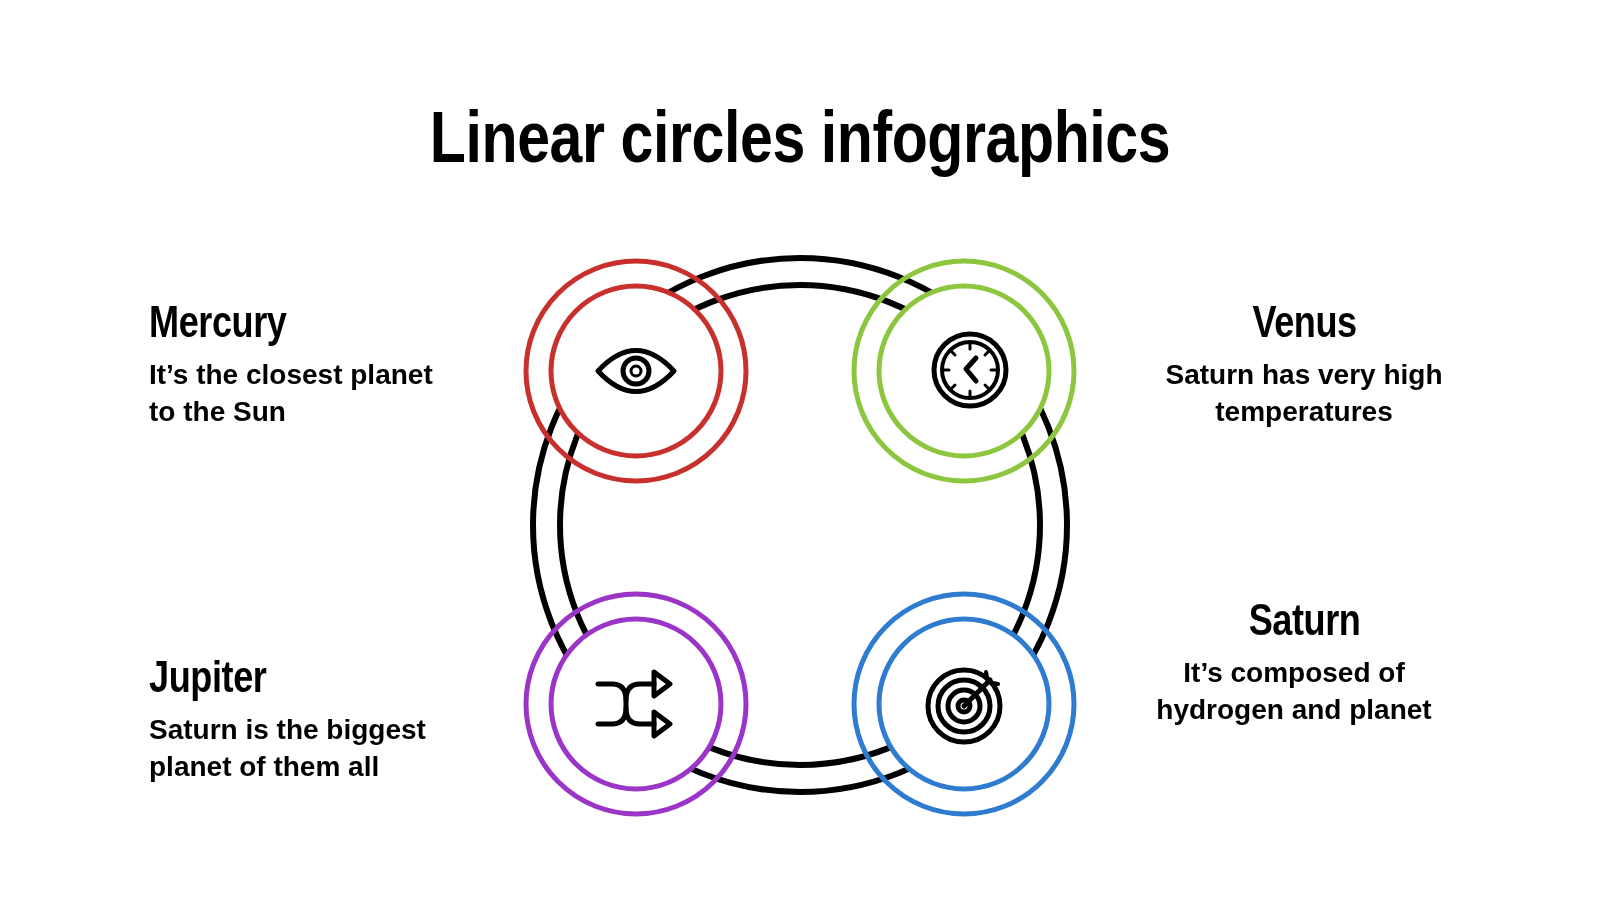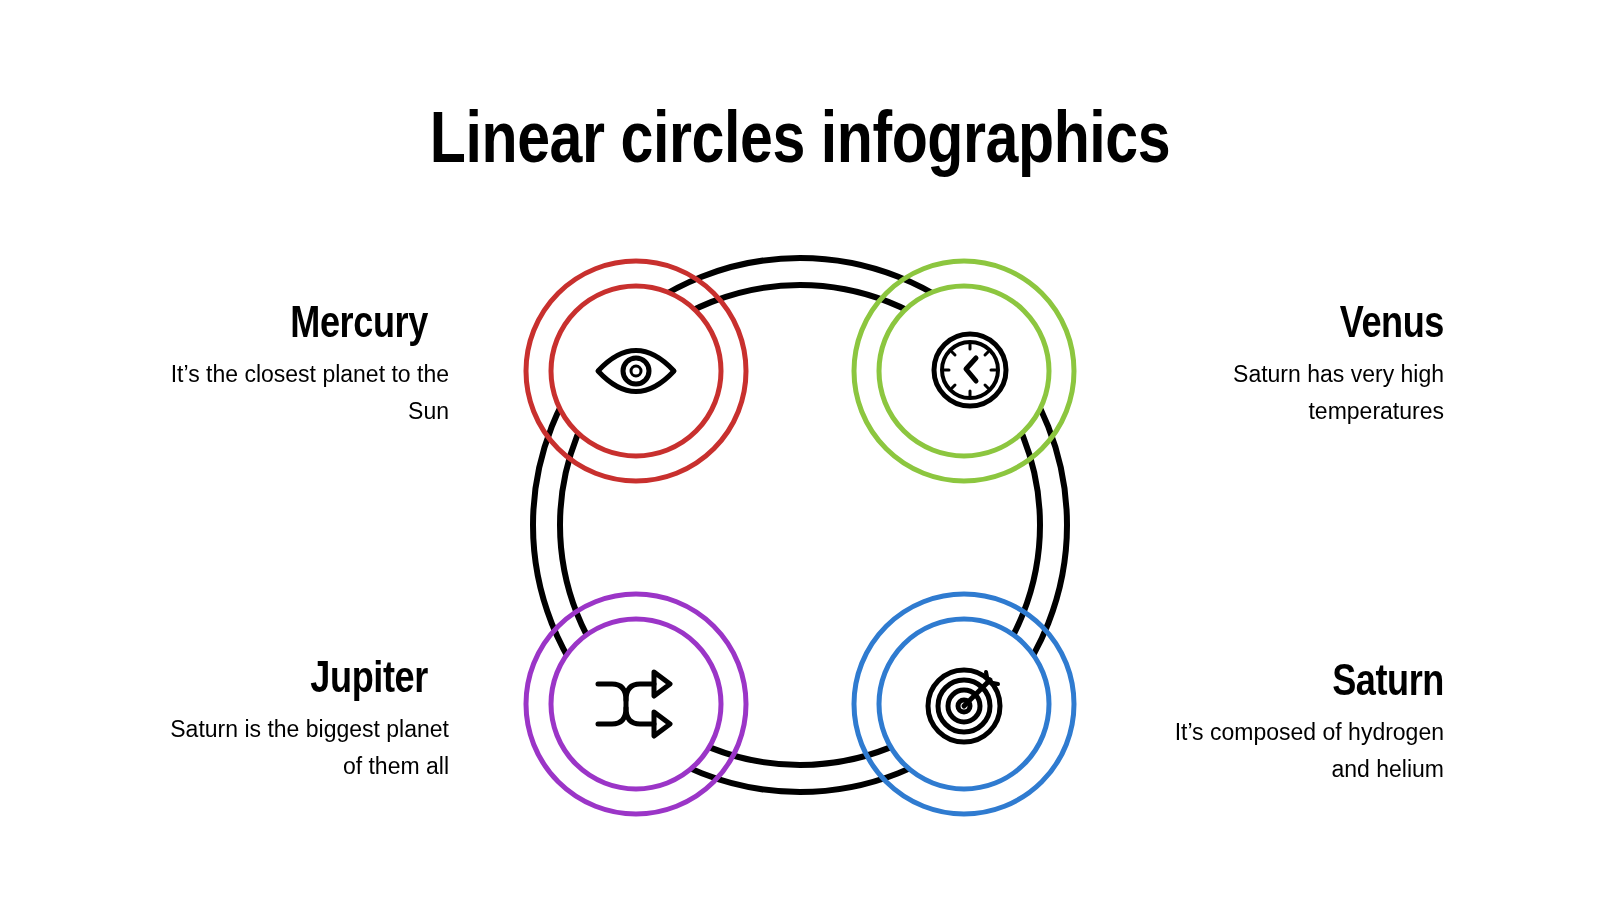--- a/index.html
+++ b/index.html
@@ -10,37 +10,37 @@
   }
   .title {
     position: absolute; left: 0; width: 1600px; top: 92px;
     text-align: center; font-family: "Liberation Sans", sans-serif;
     font-weight: 700; font-size: 72px; line-height: 90px;
     transform: scaleX(0.82); transform-origin: 800px 0;
     letter-spacing: -0.5px;
   }
   .diagram { position: absolute; left: 0; top: 0; width: 1600px; height: 900px; }
   .block { position: absolute; width: 340px; }
-  .block.left { left: 149px; text-align: right; }
-  .block.right { left: 1104px; text-align: right; }
+  .block.left { left: 149px; text-align: left; }
+  .block.right { left: 1104px; text-align: center; }
   .block h2 {
     margin: 0; font-family: "Liberation Sans", sans-serif; font-weight: 700;
     font-size: 44px; line-height: 52px; letter-spacing: -0.5px;
     transform: scaleX(0.82);
   }
   .block.left h2 { transform-origin: 0 0; }
   .block.right h2 { transform-origin: 100% 0; }
   .block p {
     margin: 8px 0 0 0; font-family: "Liberation Sans", sans-serif;
-    font-size: 23px; line-height: 37px; font-weight: 400;
+    font-size: 28px; line-height: 37px; font-weight: 700;
   }
   .b-mercury { top: 296px; }
   .b-venus { top: 296px; }
   .b-jupiter { top: 651px; }
-  .b-saturn { top: 654px; }
+  .b-saturn { top: 594px; }
 </style>
 </head>
 <body>
 
 <div class="title">Linear circles infographics</div>
 
 <svg class="diagram" width="1600" height="900" viewBox="0 0 1600 900">
 
   <g fill="none" stroke="#000" stroke-width="6">
     <circle cx="800" cy="525" r="267"></circle>
@@ -113,14 +113,14 @@
   <p style="width:280px;margin-left:auto">Saturn has very high temperatures</p>
 </div>
 
 <div class="block left b-jupiter">
   <h2>Jupiter</h2>
   <p style="width:300px">Saturn is the biggest planet of them all</p>
 </div>
 
 <div class="block right b-saturn">
   <h2>Saturn</h2>
-  <p style="width:300px;margin-left:auto">It’s composed of hydrogen and helium</p>
+  <p style="width:300px;margin-left:auto">It’s composed of hydrogen and planet</p>
 </div>
 
 </body></html>

